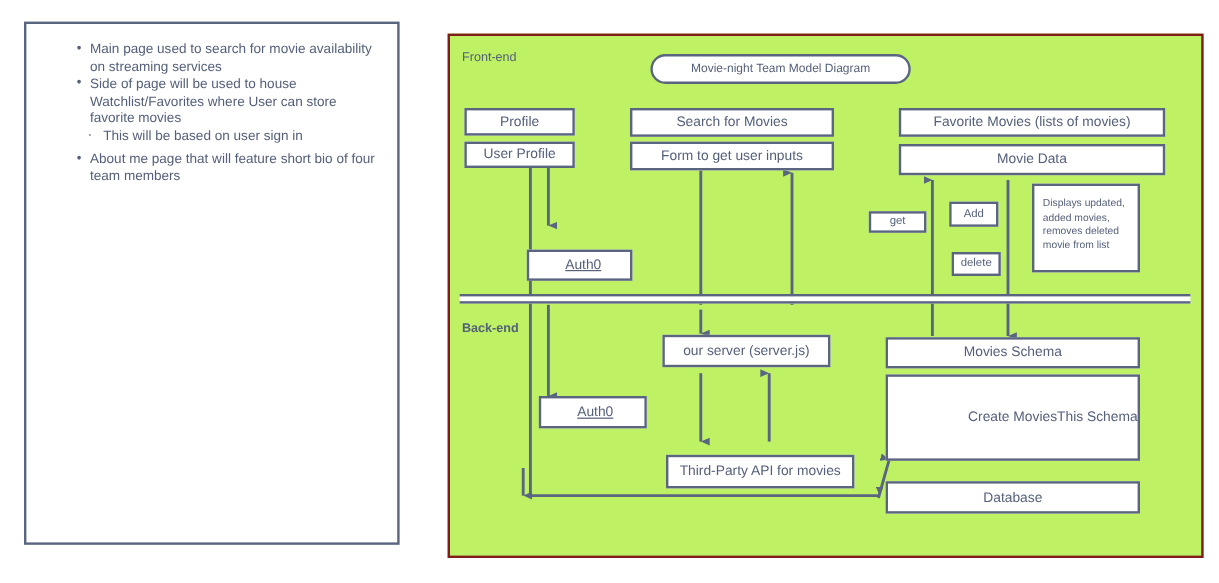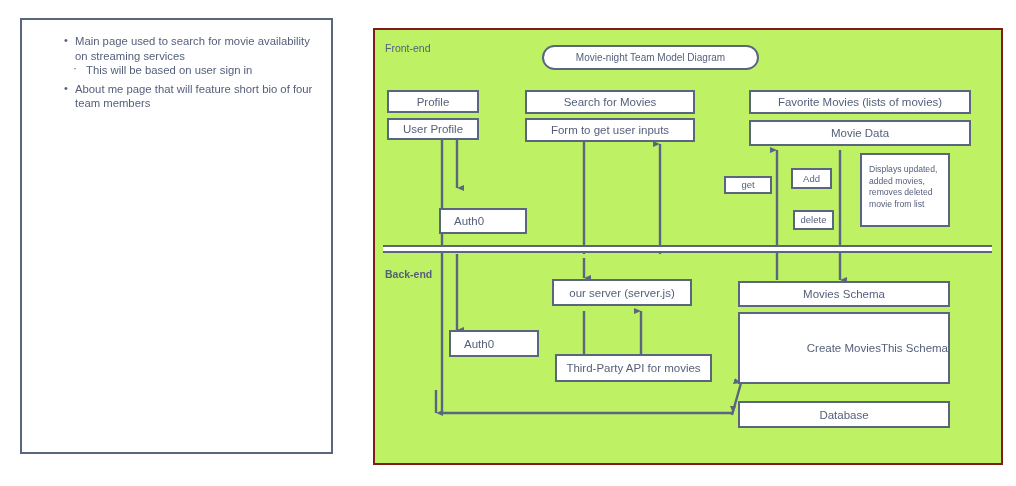--- a/index.html
+++ b/index.html
@@ -97,21 +97,22 @@
     display: flex;
     align-items: center;
     justify-content: center;
     text-align: center;
     line-height: 14px;
     z-index: 3;
   }
   .node.small { font-size: 9.5px; }
   .node.left-text {
     justify-content: flex-start;
-    padding-left: 13px;
+    padding-left: 30px;
+    text-decoration: underline;
   }
 
   .region-label {
     position: absolute;
     color: #545f7a;
     font-size: 10.5px;
     z-index: 3;
   }
 
   .title-pill {
@@ -162,20 +163,21 @@
   }
 </style>
 </head>
 <body>
 
 <div class="stage">
 
   <div id="notes-panel">
     <div id="notes-list">
       <div class="note-item">Main page used to search for movie availability on streaming services</div>
+      <div class="note-item">Side of page will be used to house Watchlist/Favorites where User can store favorite movies</div>
       <div class="note-sub">This will be based on user sign in</div>
       <div class="note-item">About me page that will feature short bio of four team members</div>
     </div>
   </div>
 
   <div id="diagram-panel">
 
     <svg class="connectors" viewBox="0 0 630 437">
       <defs>
         <marker id="arrowDown" markerWidth="10" markerHeight="10" refX="3.2" refY="7.4" orient="auto" markerUnits="userSpaceOnUse">
@@ -231,21 +233,21 @@
 
     <div class="node left-text" style="left:64px; top:178px; width:88px; height:26px;">Auth0</div>
 
     <div class="node small" style="left:349px; top:146px; width:48px; height:18px;">get</div>
     <div class="node small" style="left:416px; top:138px; width:41px; height:21px;">Add</div>
     <div class="node small" style="left:418px; top:180px; width:41px; height:20px;">delete</div>
 
     <div class="desc-box" style="left:485px; top:123px; width:90px; height:74px;">Displays updated, added movies, removes deleted movie from list</div>
 
     <div class="node" style="left:177px; top:249px; width:140px; height:27px;">our server (server.js)</div>
-    <div class="node" style="left:180px; top:324px; width:157px; height:28px;">Third-Party API for movies</div>
+    <div class="node" style="left:180px; top:349px; width:157px; height:28px;">Third-Party API for movies</div>
 
     <div class="node left-text" style="left:74px; top:300px; width:90px; height:27px;">Auth0</div>
 
     <div class="node" style="left:363px; top:251px; width:212px; height:26px;">Movies Schema</div>
 
     <div class="node" style="left:363px; top:282px; width:212px; height:72px; flex-direction:row;justify-content:flex-end;">
       <span>Create Movies</span>
       <span>This Schema</span>
     </div>
 

